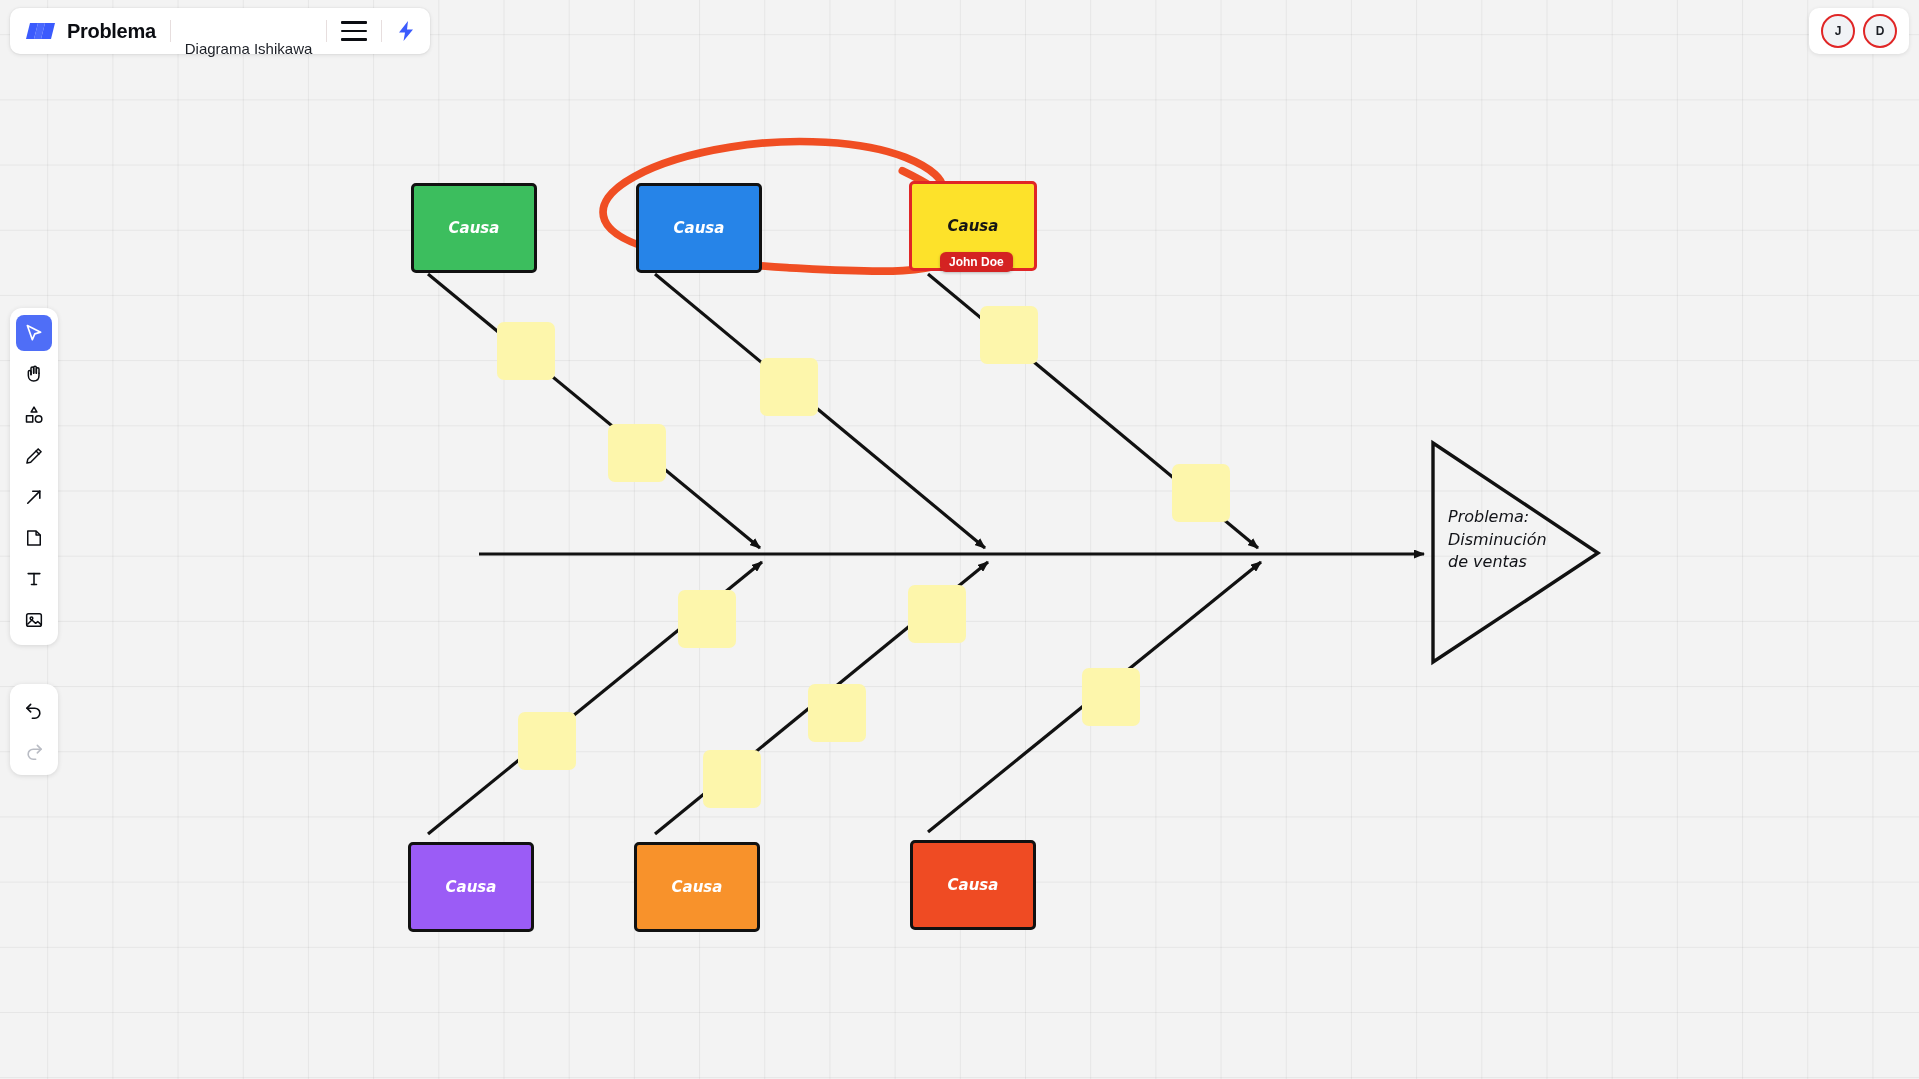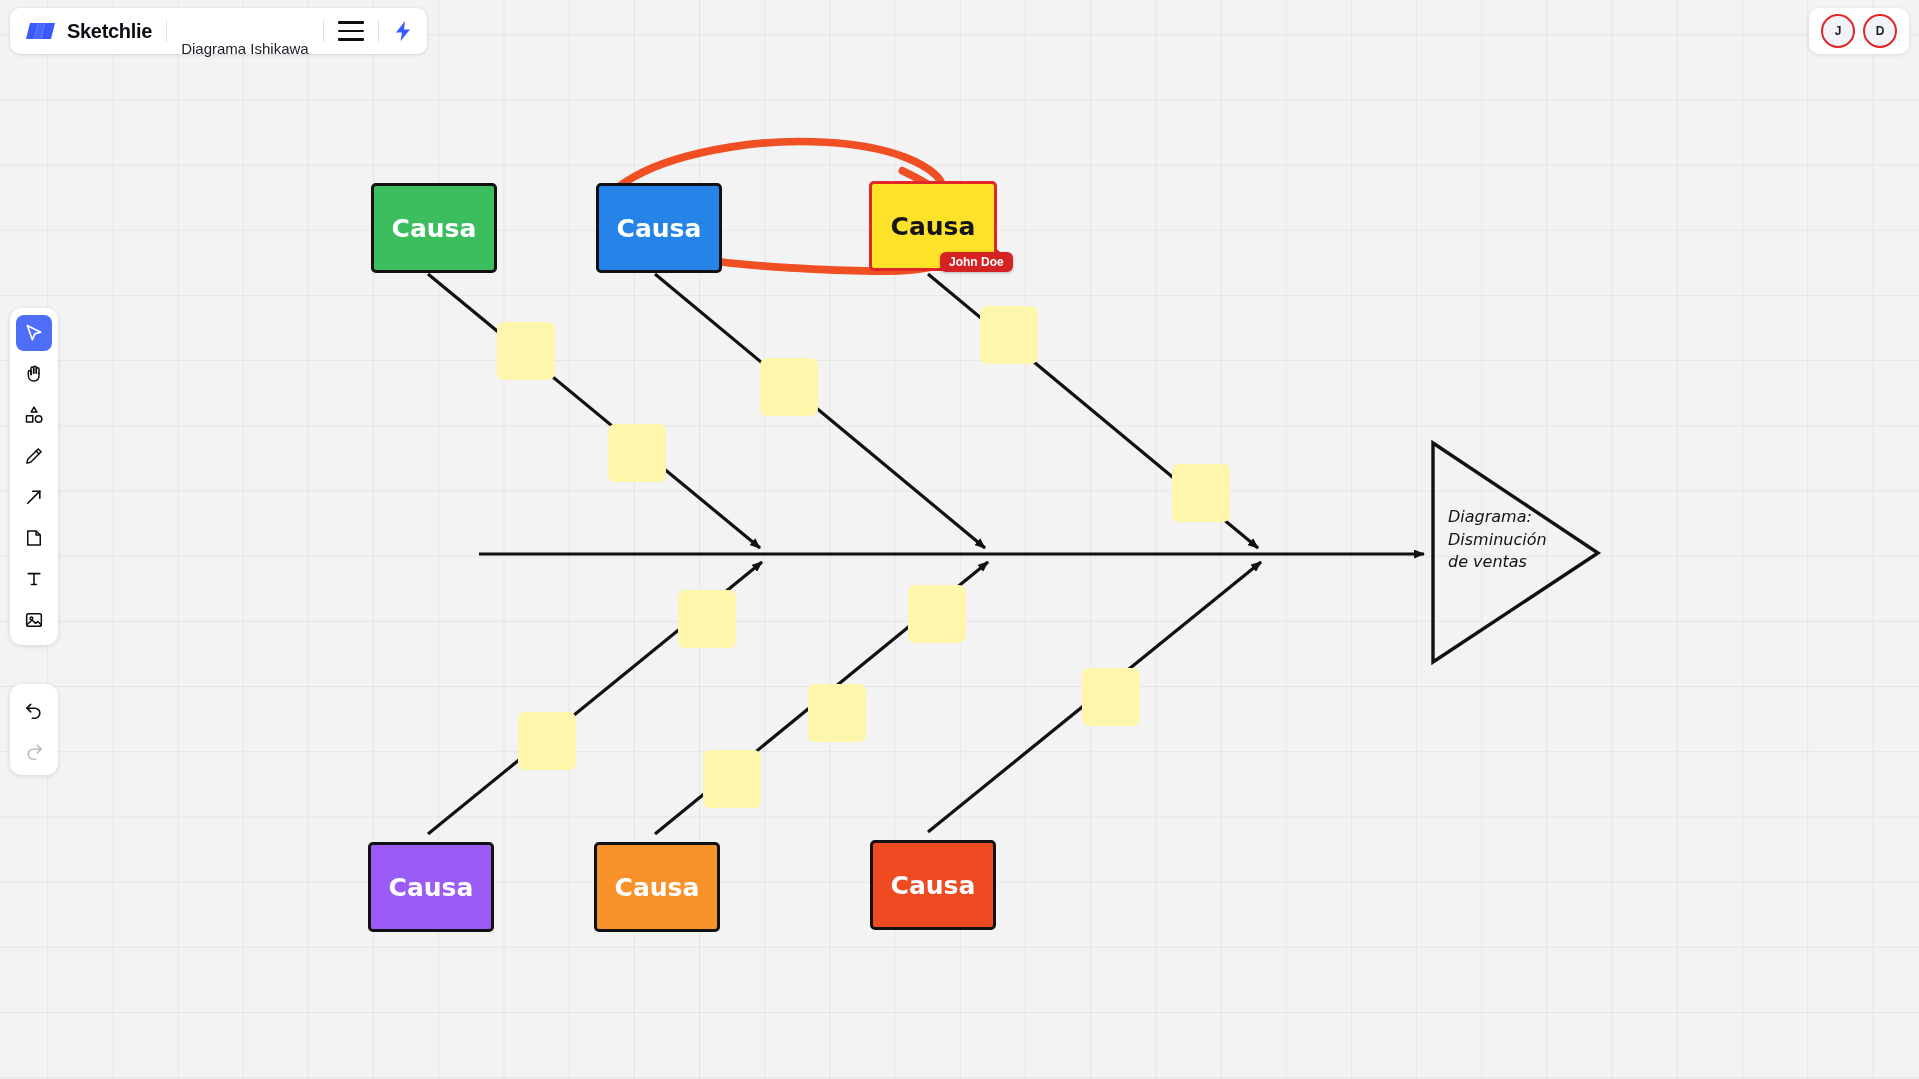--- a/index.html
+++ b/index.html
@@ -70,22 +70,22 @@
     cursor:pointer;color:#0b0d12;
   }
   .tool.active{background:#4f6ef7;color:#ffffff;}
   .tool.disabled{color:#b9bcc4;cursor:default;}
 
   
   .cause-box{
     position:absolute;border:3.5px solid #111111;border-radius:5px;
     display:flex;align-items:center;justify-content:center;
     font-family:"DejaVu Sans", sans-serif;
-    font-weight:700;font-size:25px;color:#ffffff;
-    z-index:12;cursor:pointer;user-select:none;
+    font-style:italic;font-weight:700;font-size:15px;color:#ffffff;
+    z-index:12;cursor:pointer;user-select:none;margin-left:40px;
   }
   .cause-box.selected{border-color:#e02626;color:#151515;}
   .sticky{
     position:absolute;background:#fdf6ab;border-radius:7px;z-index:11;cursor:pointer;
   }
   #problem-text{
     position:absolute;left:1448px;top:506px;width:130px;
     font-family:"DejaVu Sans", sans-serif;
     font-style:italic;font-size:16px;line-height:1.42;color:#111217;z-index:13;user-select:none;
   }
@@ -145,38 +145,38 @@
     <div class="sticky" style="left: 1082px; top: 668px; width: 58px; height: 58px;"></div>
     <div class="cause-box" style="left: 371px; top: 183px; width: 120px; height: 84px; background: rgb(60, 190, 94);">Causa</div>
     <div class="cause-box" style="left: 596px; top: 183px; width: 120px; height: 84px; background: rgb(38, 132, 232);">Causa</div>
     <div class="cause-box selected" style="left: 869px; top: 181px; width: 122px; height: 84px; background: rgb(253, 226, 42);">Causa</div>
     <div class="cause-box" style="left: 368px; top: 842px; width: 120px; height: 84px; background: rgb(155, 92, 246);">Causa</div>
     <div class="cause-box" style="left: 594px; top: 842px; width: 120px; height: 84px; background: rgb(248, 146, 43);">Causa</div>
     <div class="cause-box" style="left: 870px; top: 840px; width: 120px; height: 84px; background: rgb(239, 75, 35);">Causa</div>
   </div>
 
 <div id="problem-text">
-    <div>Diagrama:</div>
+    <div>Problema:</div>
     <div>Disminución</div>
     <div>de  ventas</div>
   </div>
 
 <div id="john-doe-badge">John Doe</div>
 
 <div id="header">
   <span id="logo-mark">
     <svg width="34" height="20" viewBox="0 0 34 20">
       <g fill="#3b5bfd">
         <path d="M6,2 L14,2 L10,18 L2,18 Z"></path>
         <path d="M14,2 L21,2 L17,18 L10,18 Z" opacity="0.92"></path>
         <path d="M21,2 L31,2 L27,18 L17,18 Z"></path>
       </g>
     </svg>
   </span>
-  <span id="brand-name">Sketchlie</span>
+  <span id="brand-name">Problema</span>
   <span class="hdr-sep"></span>
   <span id="doc-title">Diagrama Ishikawa</span>
   <span class="hdr-sep"></span>
   <span id="menu-btn">
     <i></i>
       <i></i>
       <i></i>
   </span>
   <span class="hdr-sep"></span>
   <span id="bolt-btn">

